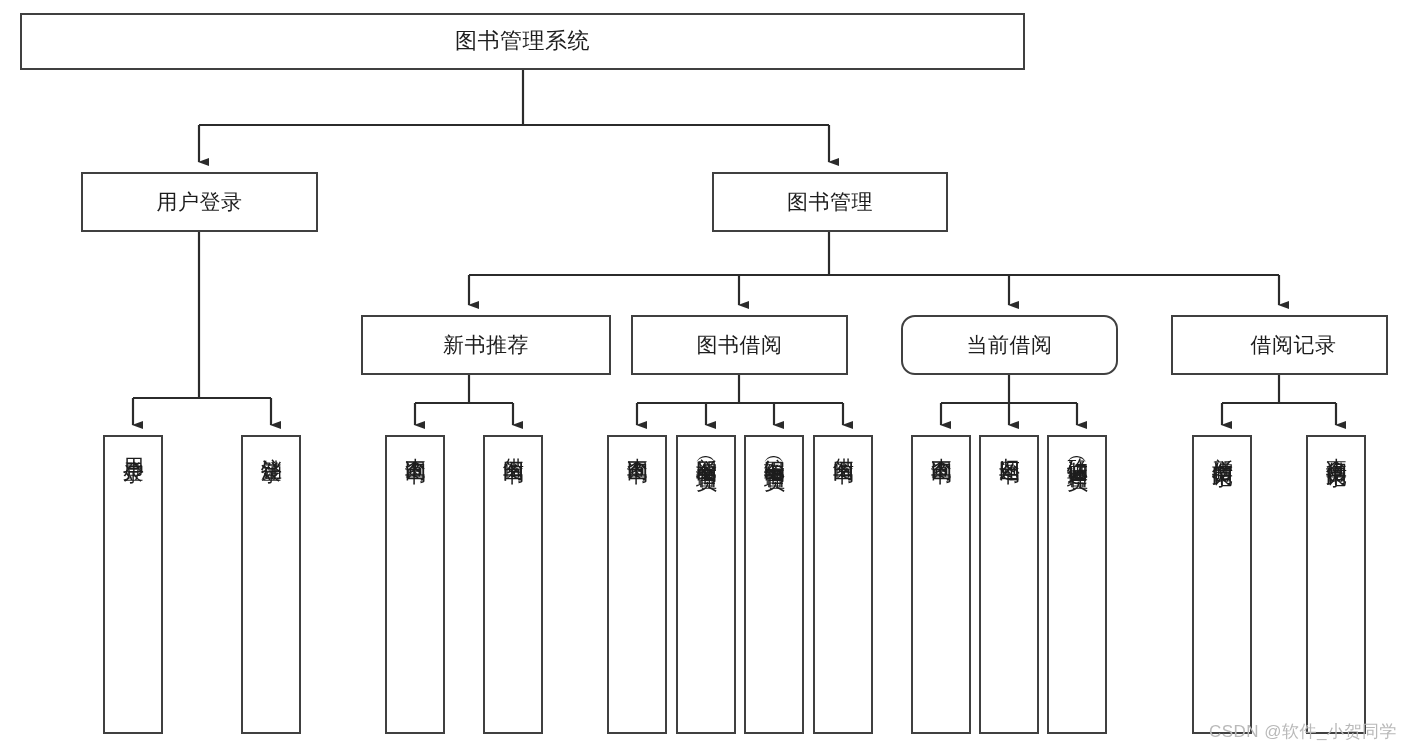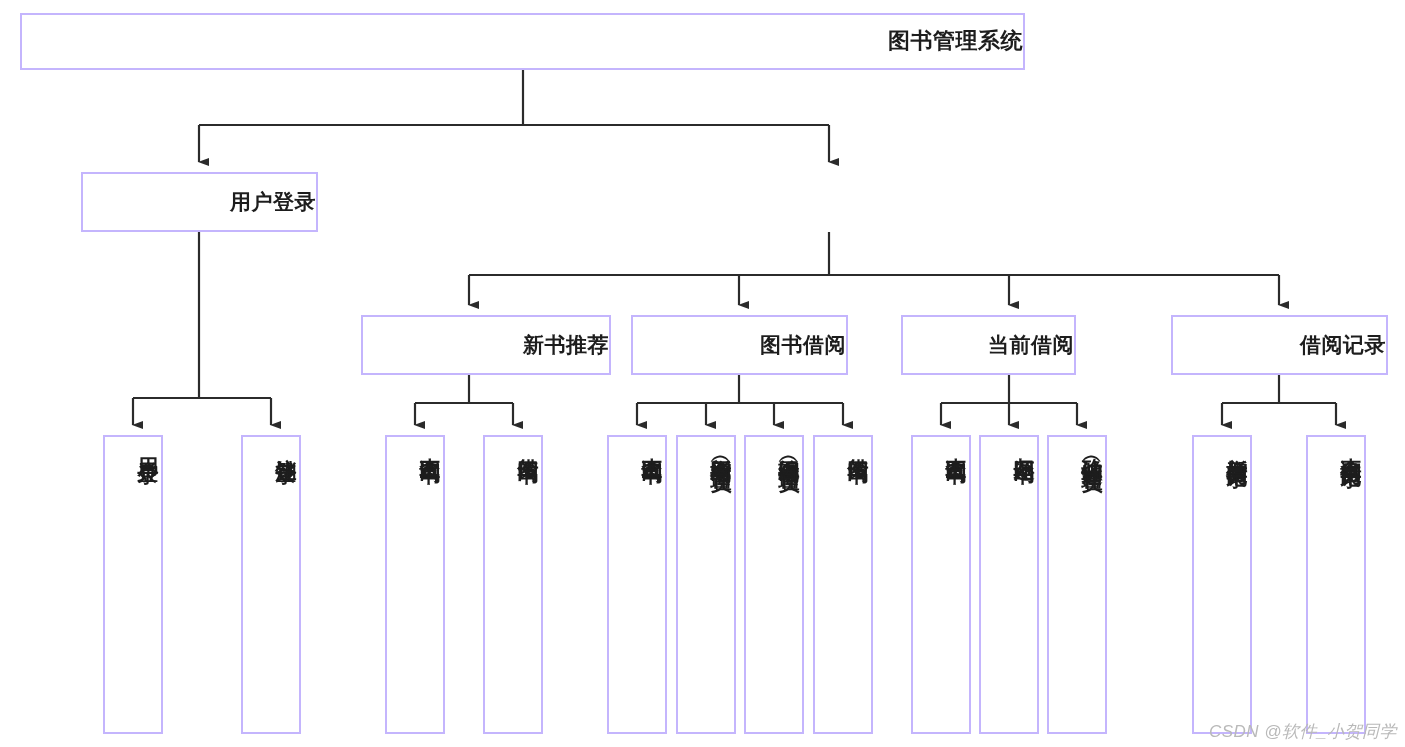--- a/index.html
+++ b/index.html
@@ -22,26 +22,25 @@
     left: 0;
     top: 0;
     width: 1405px;
     height: 747px;
     pointer-events: none;
   }
   .node-box {
     position: absolute;
     box-sizing: border-box;
     background: #ffffff;
-    border: 2px solid #c4b5fd;
+    border: 2px solid #404040;
     display: flex;
     align-items: center;
-    justify-content: flex-end;
+    justify-content: center;
     color: #1d1d1d;
-    font-weight: bold;
   }
   .node-box.horizontal {
     font-size: 21px;
     letter-spacing: 0.5px;
     line-height: 1.1;
   }
   .node-box.root {
     font-size: 22px;
   }
   .node-box.vertical {
@@ -59,21 +58,20 @@
   }
   .watermark {
     position: absolute;
     right: 8px;
     bottom: 4px;
     font-size: 17px;
     color: #b9b9b9;
     letter-spacing: 0.5px;
     user-select: none;
     white-space: nowrap;
-    font-style: italic;
   }
 </style>
 </head>
 <body>
 
 <div id="diagram-root">
 
   <svg id="tree-connectors" viewBox="0 0 1405 747" xmlns="http://www.w3.org/2000/svg">
     <defs>
       <marker id="arrowhead" markerWidth="9" markerHeight="11" refX="4.5" refY="10" orient="auto" markerUnits="userSpaceOnUse">
@@ -125,30 +123,33 @@
   </svg>
 
   <div class="node-box horizontal root" style="left:20px; top:13px; width:1005px; height:57px;">
     <span>图书管理系统</span>
   </div>
 
   <div class="node-box horizontal" style="left:81px; top:172px; width:237px; height:60px;">
     <span>用户登录</span>
   </div>
 
+  <div class="node-box horizontal" style="left:712px; top:172px; width:236px; height:60px;">
+    <span>图书管理</span>
+  </div>
 
   <div class="node-box horizontal" style="left:361px; top:315px; width:250px; height:60px;">
     <span>新书推荐</span>
   </div>
 
   <div class="node-box horizontal" style="left:631px; top:315px; width:217px; height:60px;">
     <span>图书借阅</span>
   </div>
 
-  <div class="node-box horizontal" style="left:901px; top:315px; width:175px; height:60px;">
+  <div class="node-box horizontal" style="left:901px; top:315px; width:217px; height:60px;border-radius:14px;">
     <span>当前借阅</span>
   </div>
 
   <div class="node-box horizontal" style="left:1171px; top:315px; width:217px; height:60px;padding-left:28px;">
     <span>借阅记录</span>
   </div>
 
   <div class="node-box vertical" style="left:103px; top:435px; width:60px; height:299px;">
     <span class="vlabel">用户登录</span>
   </div>

